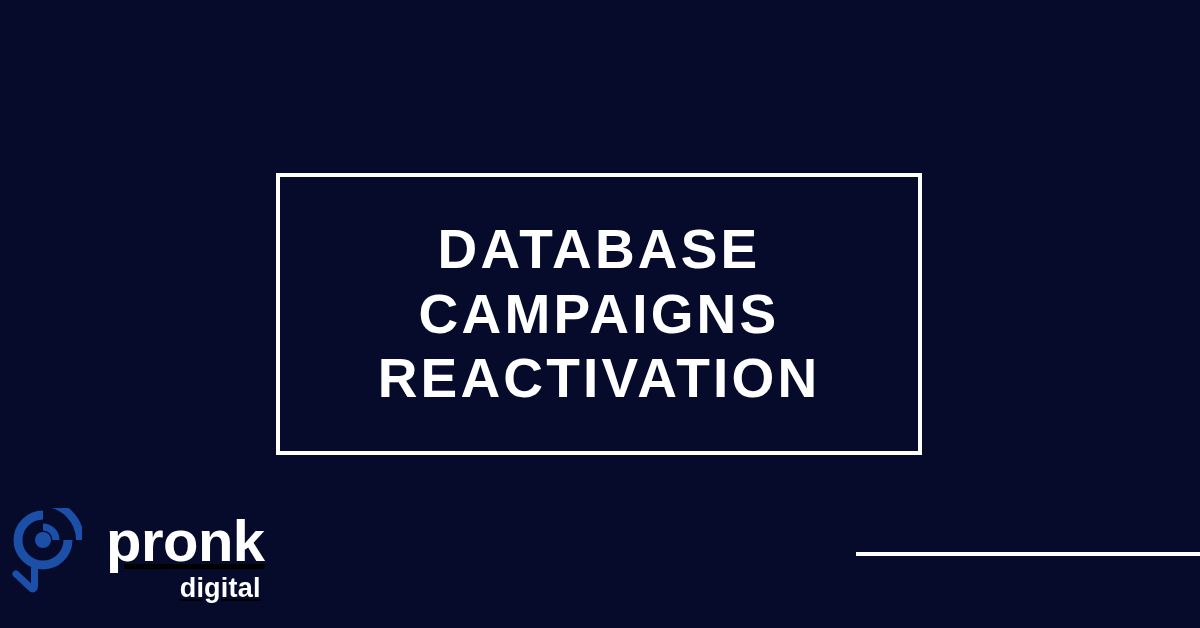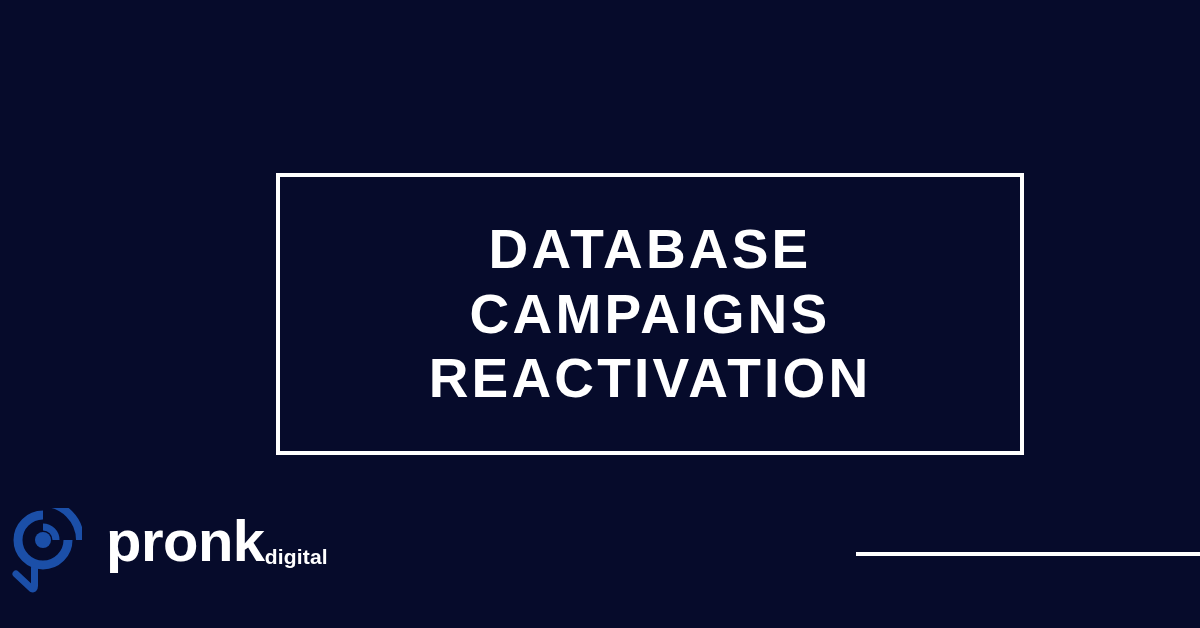--- a/index.html
+++ b/index.html
@@ -19,21 +19,21 @@
     width: 1200px;
     height: 628px;
     background: #060b2b;
   }
 
   
   .title-frame {
     position: absolute;
     left: 276px;
     top: 173px;
-    width: 748px;
+    width: 646px;
     height: 282px;
     border: 4px solid #ffffff;
     box-sizing: border-box;
     display: flex;
     flex-direction: column;
     align-items: center;
     justify-content: center;
   }
 
   .headline {
@@ -66,41 +66,42 @@
     width: 70px;
     height: 86px;
     flex: 0 0 auto;
     display: block;
   }
 
   .logo-words {
     margin-left: 24px;
     padding-top: 6px;
     display: flex;
-    flex-direction: row;
+    flex-direction: column;
     align-items: flex-end;
+    text-decoration: underline;
   }
 
   .logo-name {
     color: #ffffff;
     font-family: "Liberation Sans", sans-serif;
     font-weight: bold;
     font-size: 58px;
     line-height: 0.92;
     letter-spacing: -0.5px;
   }
 
   .logo-sub {
     color: #ffffff;
     font-family: "Liberation Sans", sans-serif;
     font-weight: bold;
-    font-size: 21px;
+    font-size: 27px;
     line-height: 1;
     letter-spacing: 0.2px;
-    margin-top: 0;
+    margin-top: 8px;
     margin-right: 4px;
   }
 
   
   .accent-rule {
     position: absolute;
     left: 856px;
     top: 552px;
     width: 344px;
     height: 4px;

